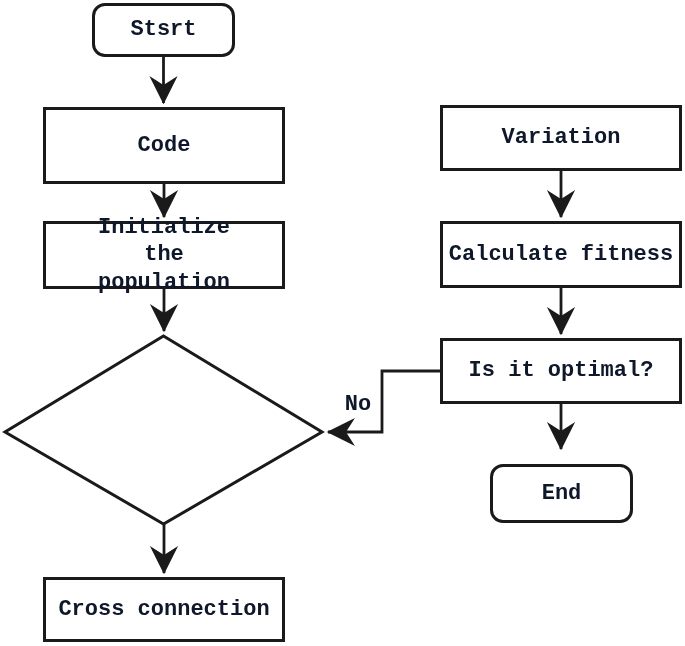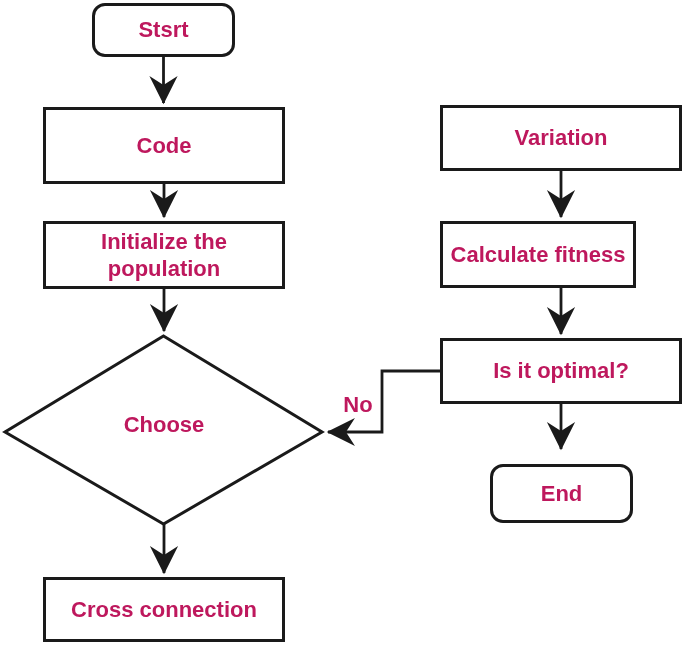--- a/index.html
+++ b/index.html
@@ -5,22 +5,22 @@
   html, body {
     margin: 0;
     padding: 0;
     background: #ffffff;
   }
   .canvas {
     position: relative;
     width: 685px;
     height: 646px;
     background: #ffffff;
-    font-family: Liberation Sans, sans-serif;
-    color: #be185d;
+    font-family: Liberation Mono, monospace;
+    color: #0f172a;
     overflow: hidden;
   }
   .wires {
     position: absolute;
     left: 0;
     top: 0;
     width: 685px;
     height: 646px;
   }
   .node {
@@ -51,21 +51,21 @@
   .wrap-narrow {
     display: inline-block;
     max-width: 158px;
   }
   
   .n-start     { left: 92px;  top: 3px;   width: 143px; height: 54px; }
   .n-code      { left: 43px;  top: 107px; width: 242px; height: 77px; }
   .n-init      { left: 43px;  top: 221px; width: 242px; height: 68px; }
   .n-cross     { left: 43px;  top: 577px; width: 242px; height: 65px; }
   .n-variation { left: 440px; top: 105px; width: 242px; height: 66px; }
-  .n-calc      { left: 440px; top: 221px; width: 196px; height: 67px; }
+  .n-calc      { left: 440px; top: 221px; width: 242px; height: 67px; }
   .n-optimal   { left: 440px; top: 338px; width: 242px; height: 66px; }
   .n-end       { left: 490px; top: 464px; width: 143px; height: 59px; }
   .l-choose    { left: 88px;  top: 412px; width: 152px; height: 36px; }
   .l-no        { left: 336px; top: 392px; width: 44px;  height: 30px; }
 </style>
 </head>
 <body>
 
 <div class="canvas">
 
@@ -94,23 +94,20 @@
   </div>
 
   <div class="node n-code">
     <span>Code</span>
   </div>
 
   <div class="node n-init">
     <span class="wrap-narrow">Initialize the population</span>
   </div>
 
-  <div class="label-only l-choose">
-    <span>Choose</span>
-  </div>
 
   <div class="node n-cross">
     <span>Cross connection</span>
   </div>
 
   <div class="node n-variation">
     <span>Variation</span>
   </div>
 
   <div class="node n-calc">

